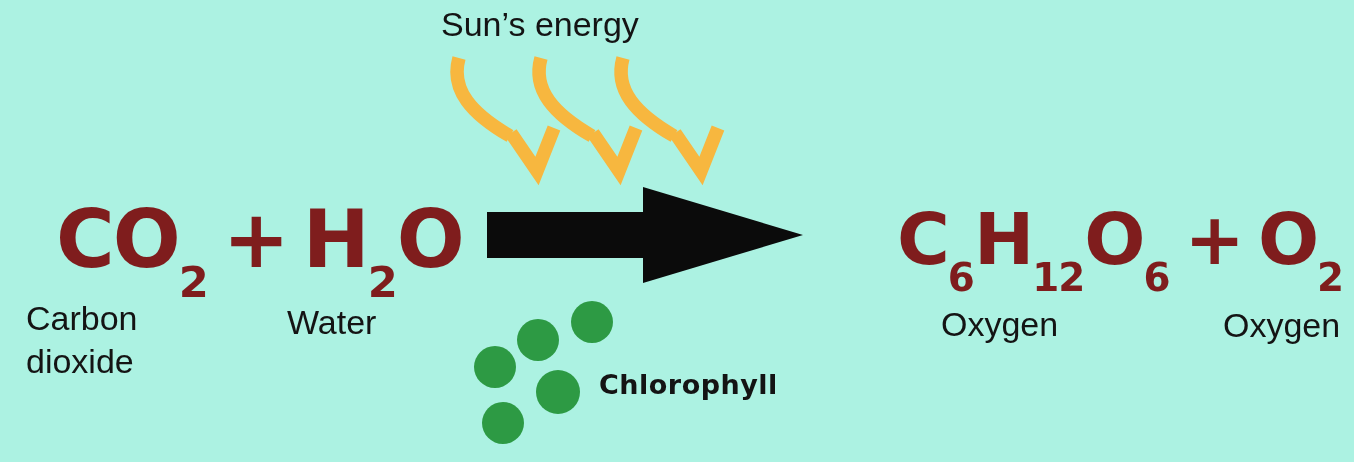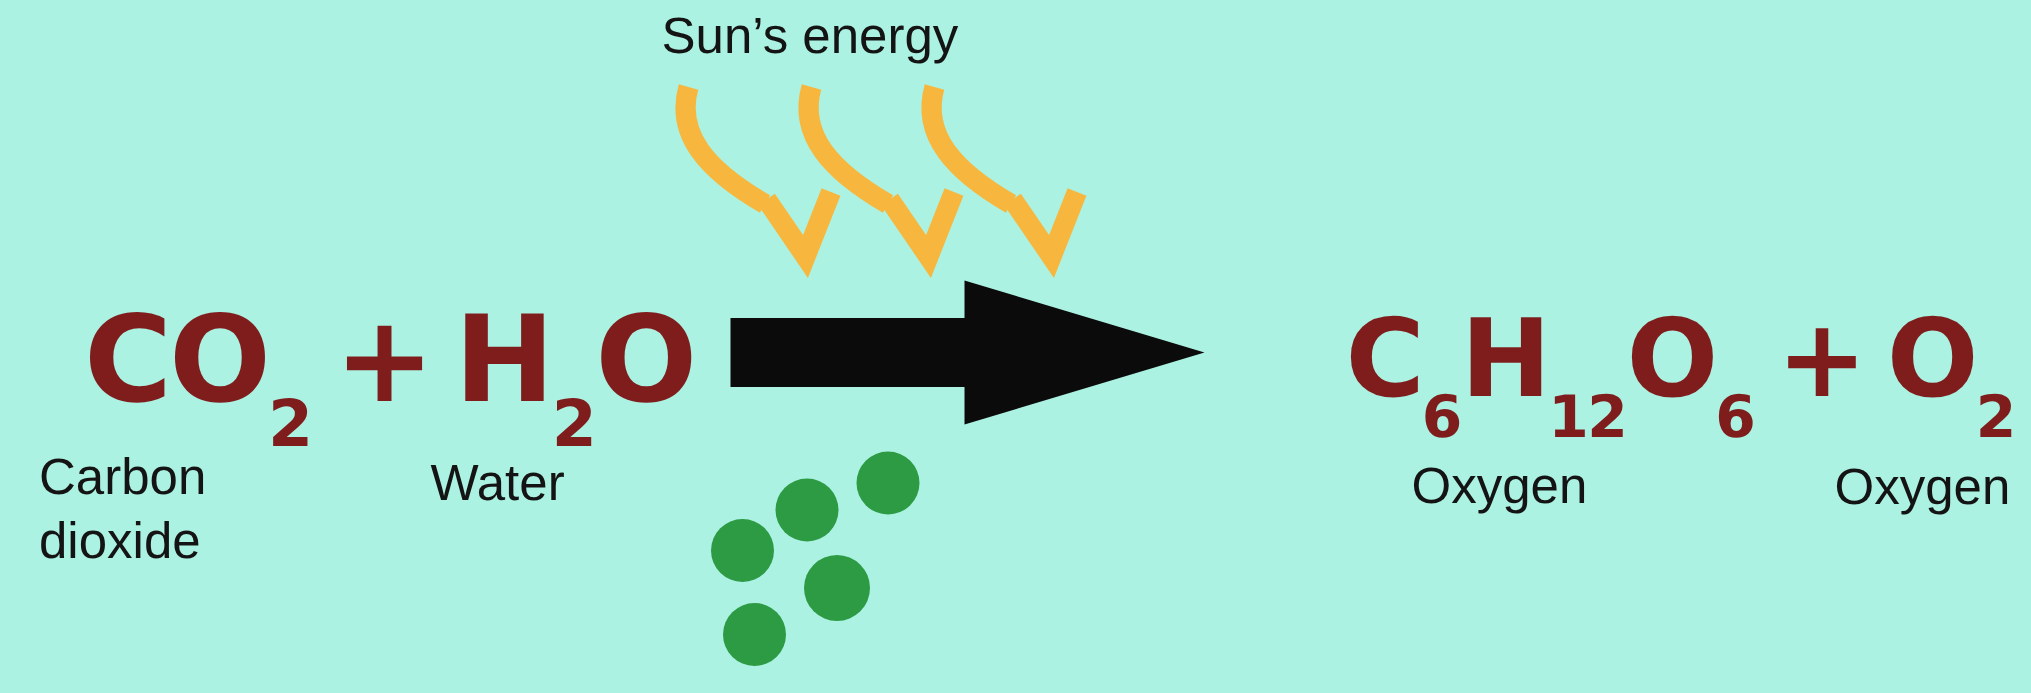--- a/index.html
+++ b/index.html
@@ -98,14 +98,15 @@
 
   <div class="abs formula formula-right">
     <span><span>C</span><sub>6</sub><span>H</span><sub>12</sub><span>O</span><sub>6</sub></span><span class="plus">+</span><span><span>O</span><sub>2</sub></span>
   </div>
 
   <div class="abs small-label lbl-water">Water</div>
   <div class="abs small-label lbl-carbon-dioxide">Carbon
 dioxide</div>
   <div class="abs small-label lbl-sugars">Oxygen</div>
   <div class="abs small-label lbl-oxygen">Oxygen</div>
+  <div class="abs lbl-chlorophyll">Chlorophyll</div>
 
 </div>
 
 </body></html>

